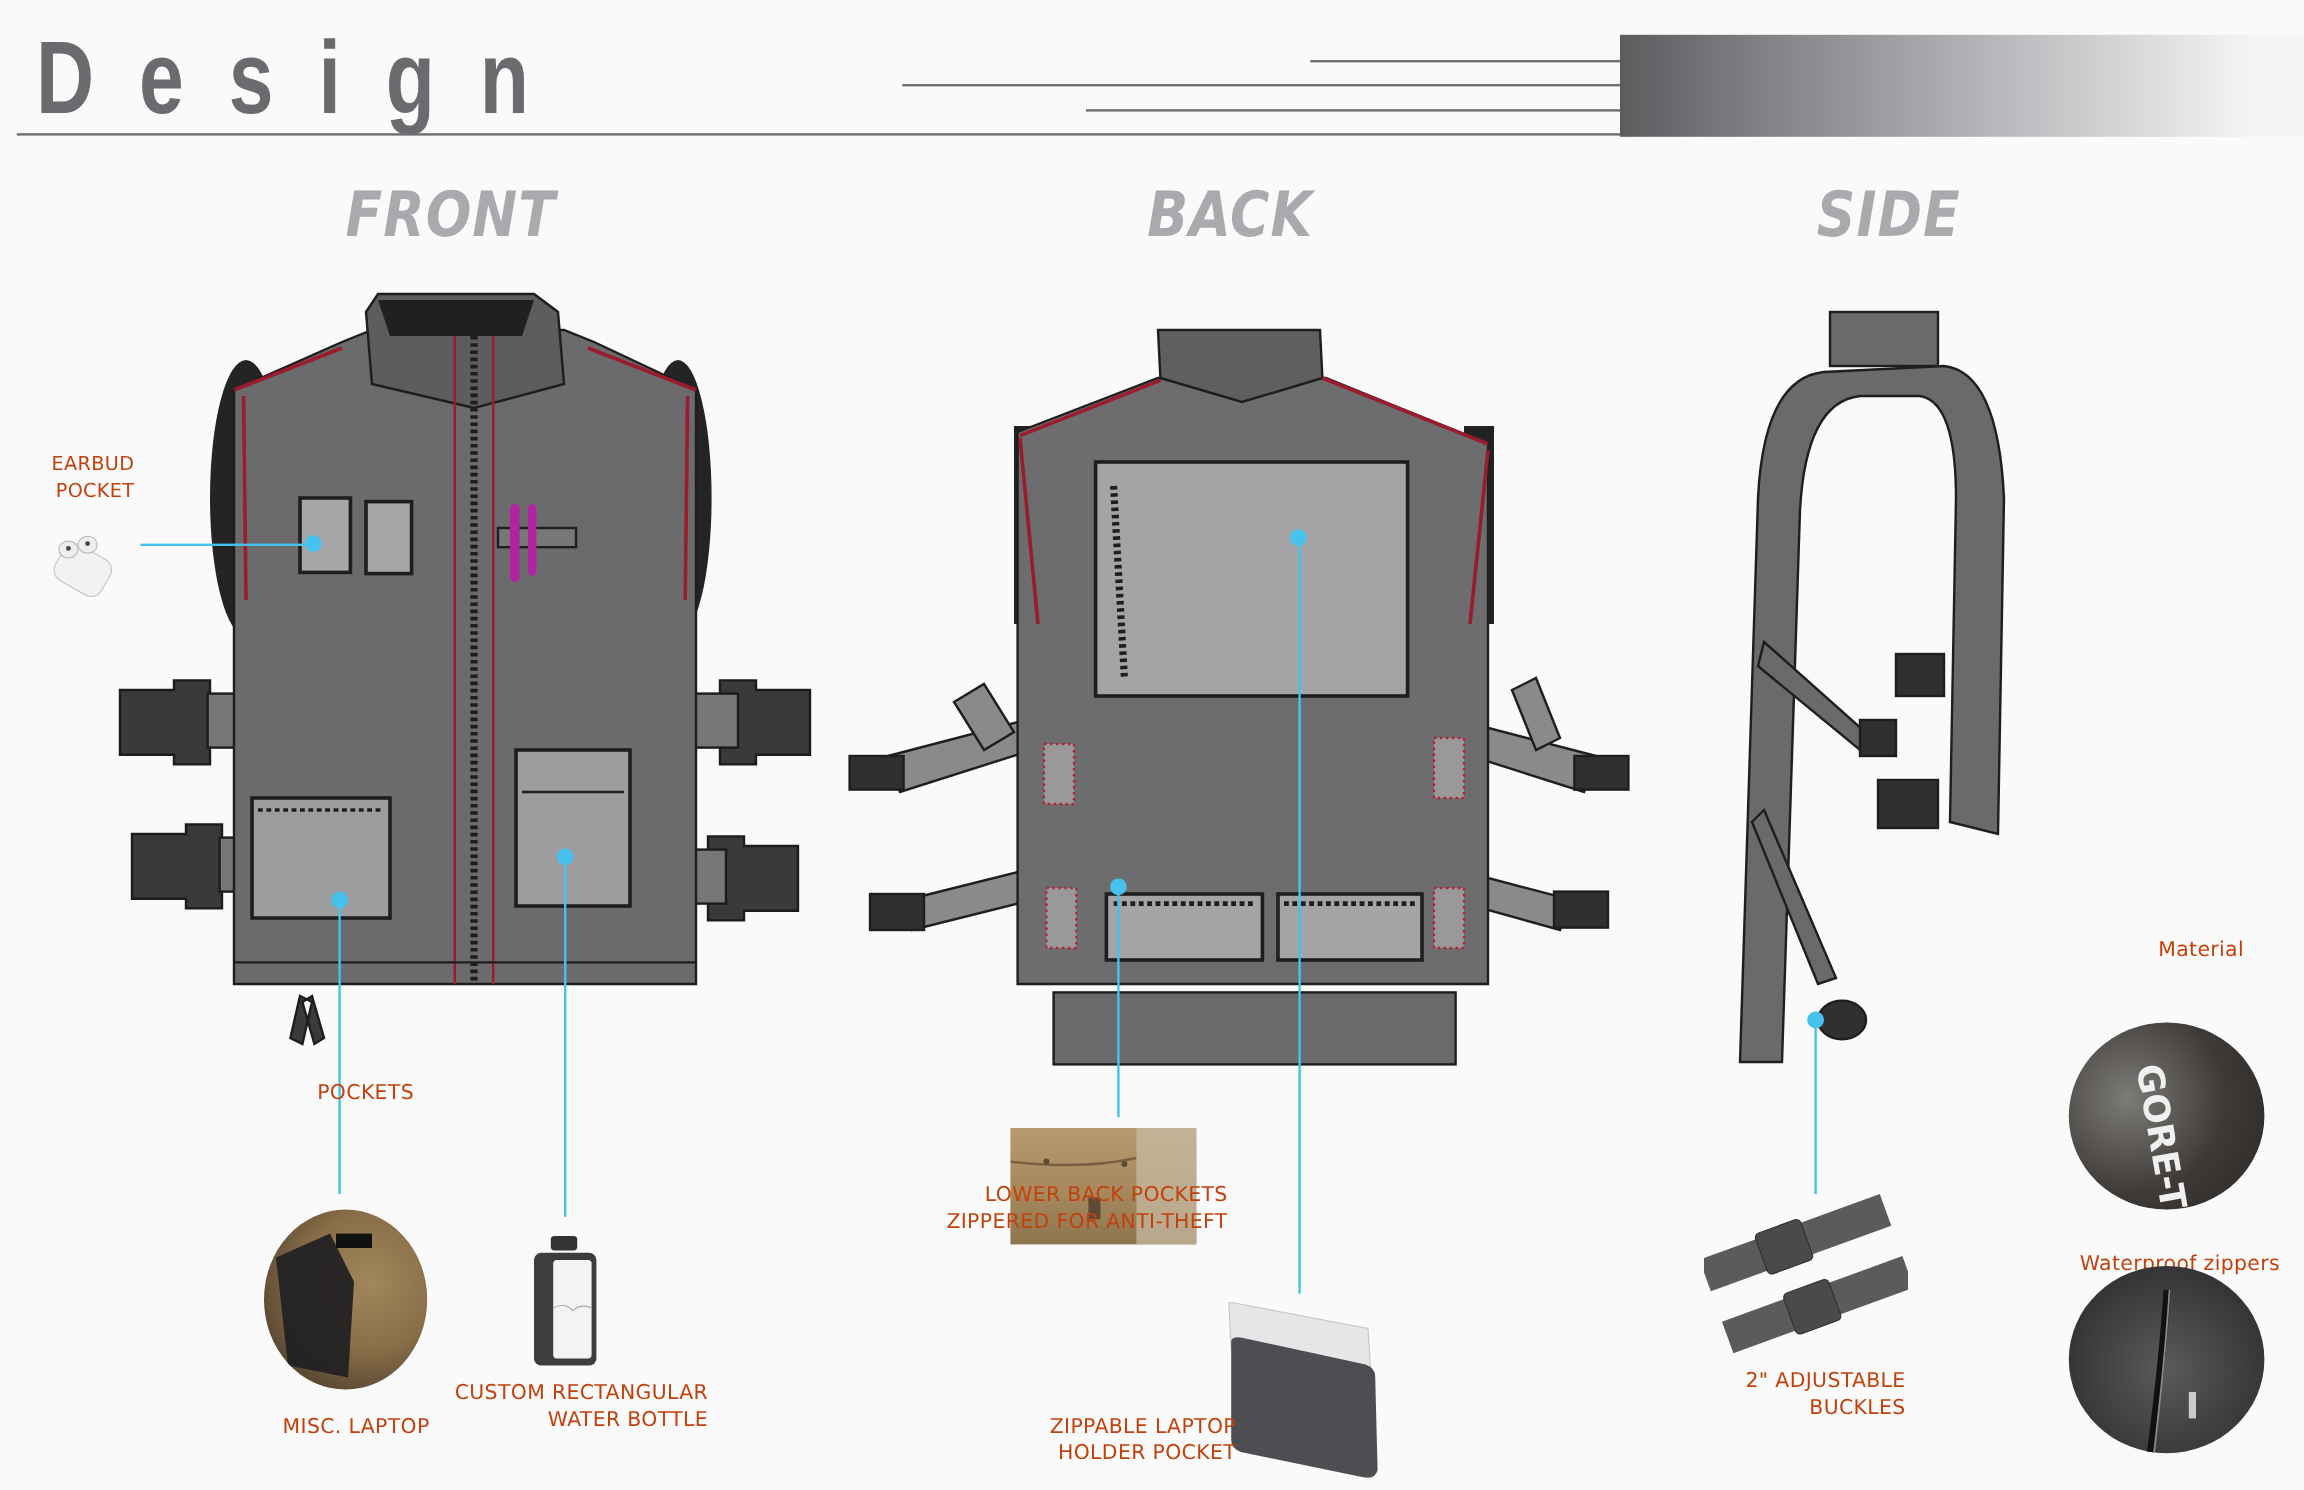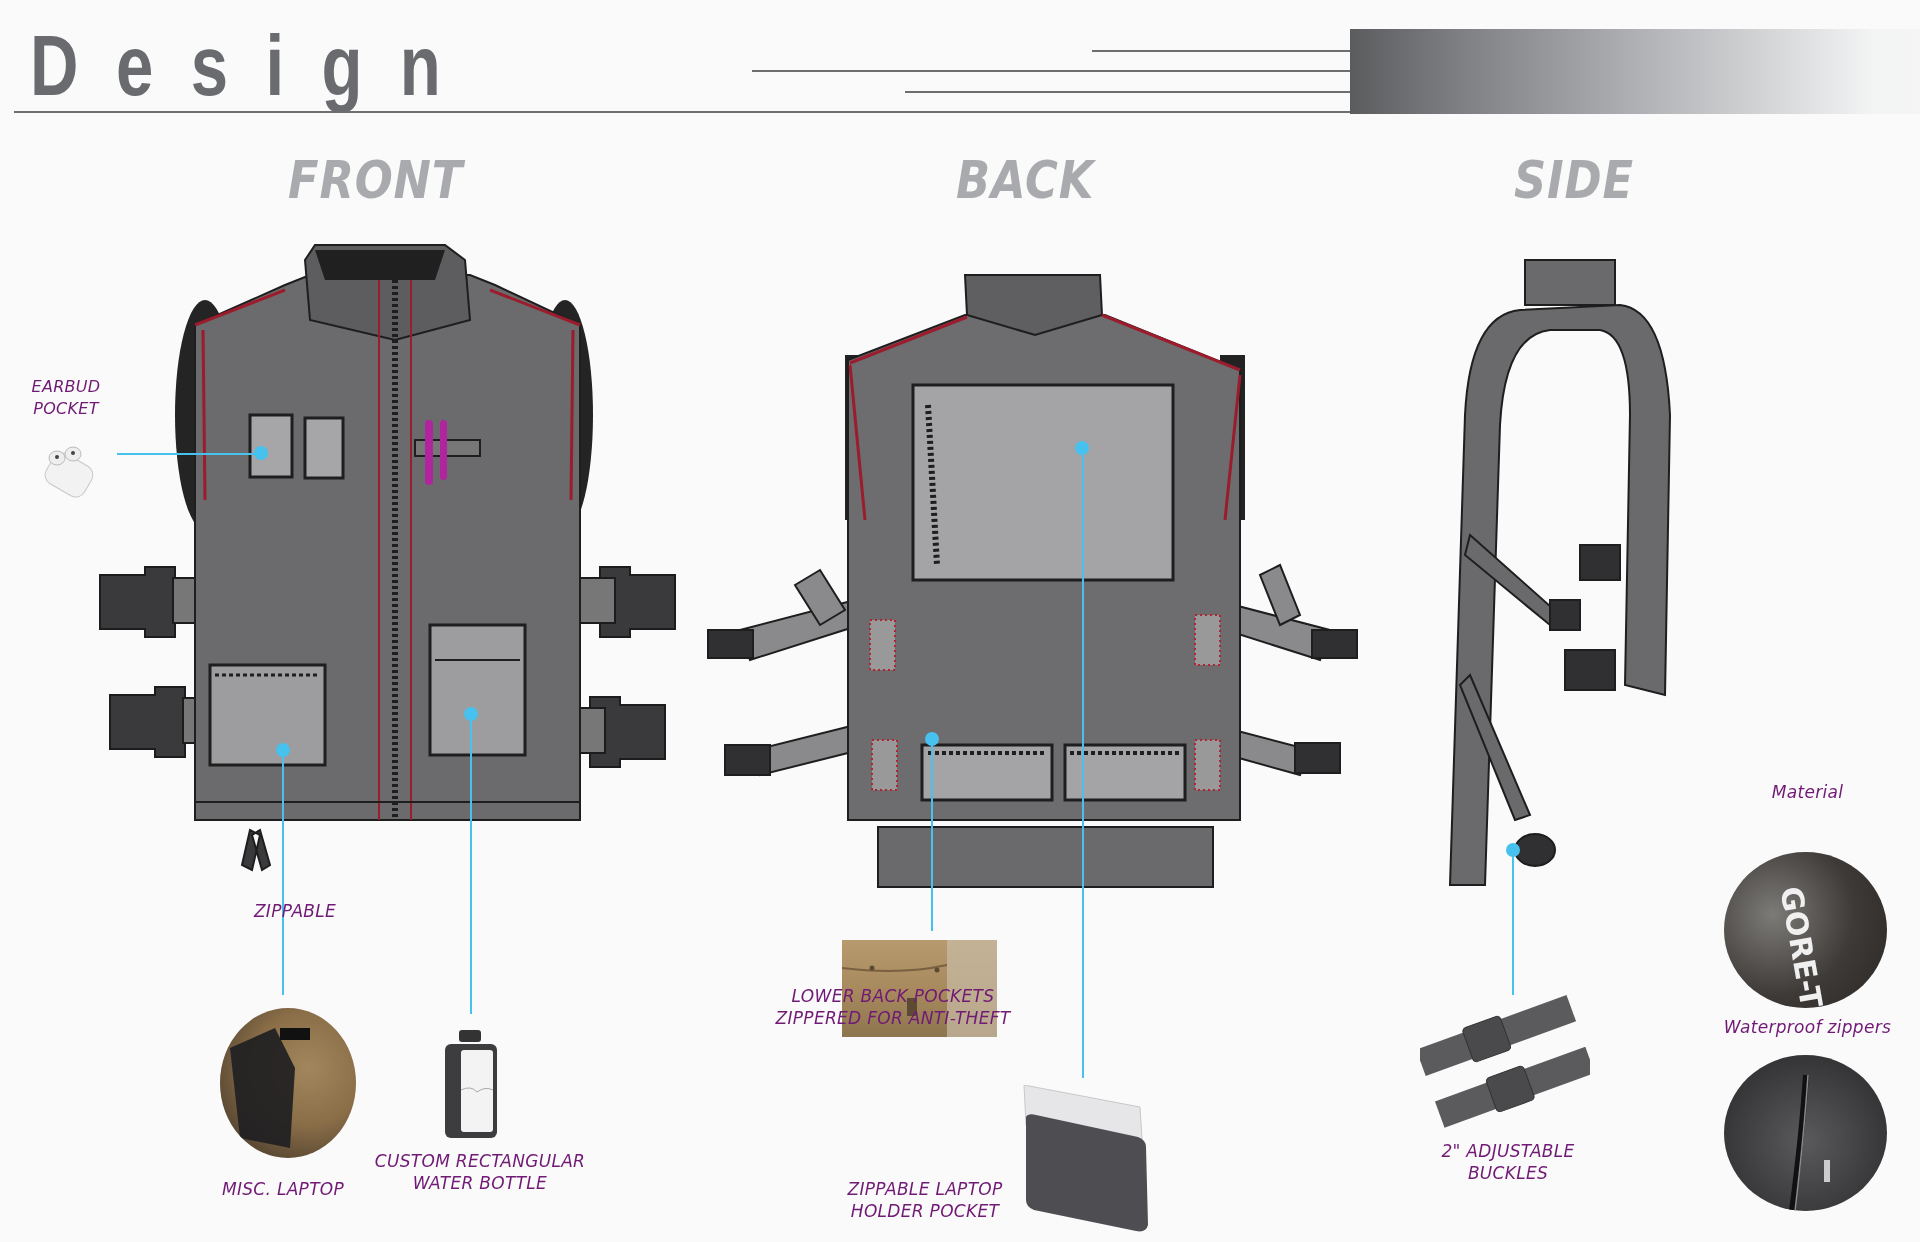--- a/index.html
+++ b/index.html
@@ -19,22 +19,22 @@
     left:1350px; top:29px; width:570px; height:85px;
     background:linear-gradient(90deg,#5b5c5e 0%,#7c7d80 18%,#a7a8ab 45%,#d2d3d5 72%,#f3f4f4 92%,#f5f5f5 100%);
   }
   
   .view-heading {
     font-family:"DejaVu Sans", sans-serif; font-weight:bold; font-style:italic;
     font-size:52px; color:#a9aaad; letter-spacing:1px; transform:scaleX(0.86); transform-origin:left top;
   }
   
   .label {
-    font-family:"DejaVu Sans", sans-serif; font-style:italic; font-size:17px; color:#701a75;
-    text-align:center; line-height:22px; white-space:pre-line; letter-spacing:0.3px;
+    font-family:"DejaVu Sans", sans-serif; font-size:17px; color:#c2410c;
+    text-align:right; line-height:22px; white-space:pre-line; letter-spacing:0.3px;
   }
   .label.small { font-size:16px; }
   .leader { background:#47c1ee; width:2px; }
   .leader-h { background:#47c1ee; height:2px; }
   .dot { width:14px; height:14px; border-radius:50%; background:#47c1ee; }
   svg { display:block; }
   .circle-img { border-radius:50%; overflow:hidden; }
 </style>
 </head>
 <body>
@@ -164,21 +164,21 @@
     <ellipse cx="38" cy="14" rx="8" ry="7" fill="#eee" stroke="#bbb"></ellipse>
     <circle cx="22" cy="17" r="2" fill="#444"></circle>
     <circle cx="38" cy="13" r="2" fill="#444"></circle>
   </svg>
 </div>
 <div class="abs leader-h" style="left:117px; top:453px; width:145px;"></div>
 <div class="abs dot" style="left:254px; top:446px;"></div>
 
 <div class="abs dot" style="left:276px; top:743px;"></div>
 <div class="abs leader" style="left:282px; top:750px; height:245px;"></div>
-<div class="abs label" style="left:245px; top:900px; width:100px;">ZIPPABLE</div>
+<div class="abs label" style="left:245px; top:900px; width:100px;">POCKETS</div>
 
 <div class="abs circle-img" style="left:220px; top:1008px; width:136px; height:150px; background:radial-gradient(circle at 65% 40%, #a2865c 0%, #8a6e48 45%, #5c4a34 75%);">
   <svg width="136" height="150" viewBox="0 0 136 150">
     <path d="M10 40 L55 20 L75 60 L70 140 L20 130 Z" fill="#1f1f22" opacity="0.92"></path>
     <rect x="60" y="20" width="30" height="12" fill="#111"></rect>
   </svg>
 </div>
 <div class="abs label" style="left:208px; top:1178px; width:150px;">MISC. LAPTOP</div>
 
 <div class="abs dot" style="left:464px; top:707px;"></div>
@@ -234,20 +234,20 @@
 </div>
 <div class="abs label" style="left:1428px; top:1140px; width:160px;">2" ADJUSTABLE
 BUCKLES</div>
 
 <div class="abs label" style="left:1745px; top:781px; width:125px;">Material</div>
 <div class="abs circle-img" style="left:1724px; top:852px; width:163px; height:156px; background:radial-gradient(circle at 30% 40%, #7d7b78 0%, #3d3a38 55%, #2a2624 100%);">
   <svg width="163" height="156" viewBox="0 0 163 156">
     <text x="20" y="40" font-size="30" font-weight="bold" fill="#f0f0f0" transform="rotate(80 40 60)" font-family="DejaVu Sans, sans-serif">GORE-TEX</text>
   </svg>
 </div>
-<div class="abs label" style="left:1715px; top:1016px; width:185px;">Waterproof zippers</div>
+<div class="abs label" style="left:1715px; top:1042px; width:185px;">Waterproof zippers</div>
 <div class="abs circle-img" style="left:1724px; top:1055px; width:163px; height:156px; background:radial-gradient(circle at 50% 55%, #5a5a5c 0%, #3b3b3d 60%, #262627 100%);">
   <svg width="163" height="156" viewBox="0 0 163 156">
     <path d="M82 20 Q78 80 68 156" stroke="#111" stroke-width="6" fill="none"></path>
     <path d="M84 20 Q80 80 71 156" stroke="#8a8a8a" stroke-width="1.5" fill="none"></path>
     <rect x="100" y="105" width="6" height="22" fill="#ccc"></rect>
   </svg>
 </div>
 
 </body></html>

